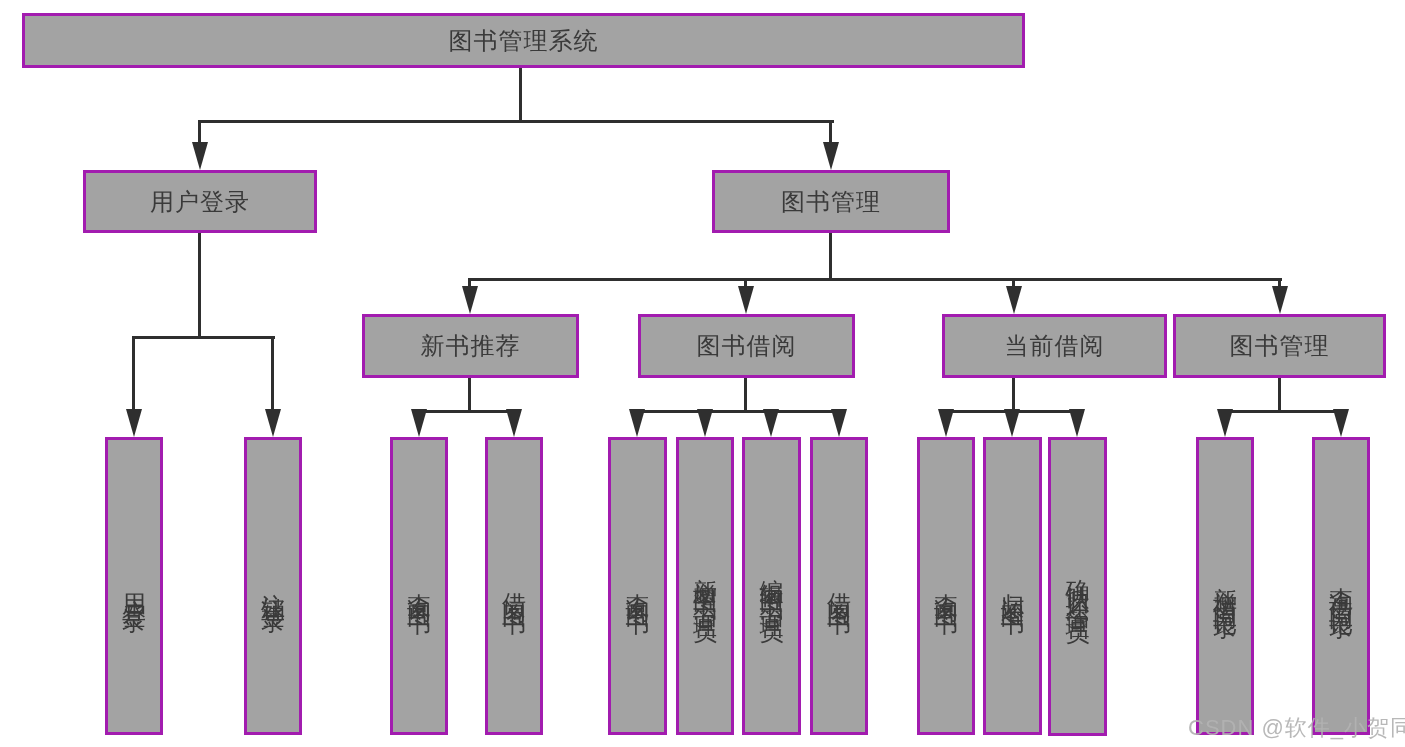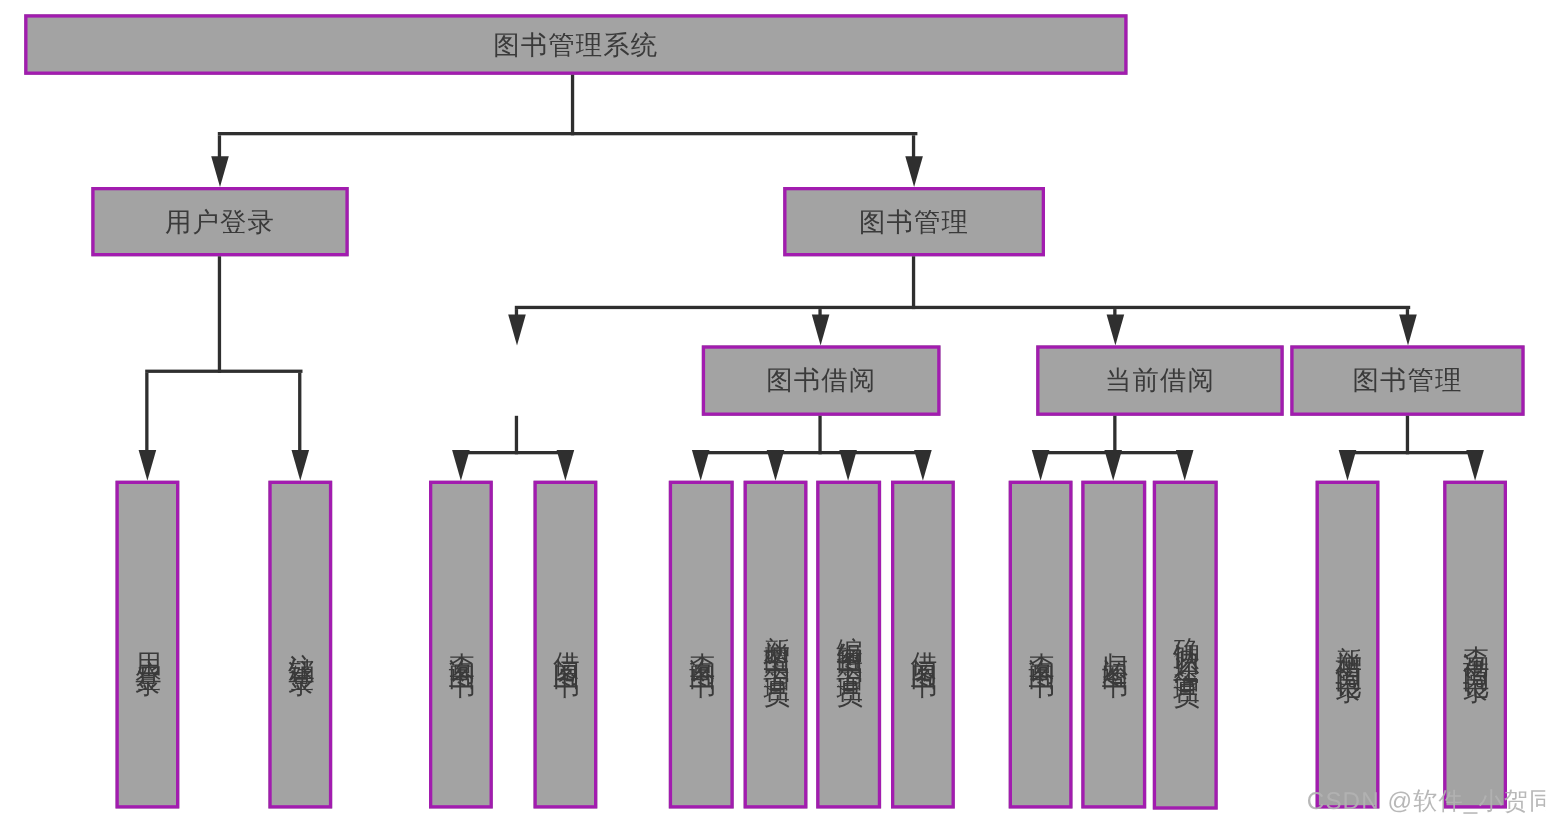--- a/index.html
+++ b/index.html
@@ -86,20 +86,23 @@
   <div class="line" style="left:468px;top:278px;width:814px;height:3px;"></div>
   <div class="line" style="left:468px;top:281px;width:3px;height:9px;"></div>
   <div class="arrow" style="left:462px;top:286px;"></div>
   <div class="line" style="left:744px;top:281px;width:3px;height:9px;"></div>
   <div class="arrow" style="left:738px;top:286px;"></div>
   <div class="line" style="left:1012px;top:281px;width:3px;height:9px;"></div>
   <div class="arrow" style="left:1006px;top:286px;"></div>
   <div class="line" style="left:1278px;top:281px;width:3px;height:9px;"></div>
   <div class="arrow" style="left:1272px;top:286px;"></div>
 
+  <div class="node" style="left:362px;top:314px;width:217px;height:64px;">
+    <span>新书推荐</span>
+  </div>
   <div class="node" style="left:638px;top:314px;width:217px;height:64px;">
     <span>图书借阅</span>
   </div>
   <div class="node" style="left:902px;top:314px;width:225px;height:64px;margin-left:40px;">
     <span>当前借阅</span>
   </div>
   <div class="node" style="left:1173px;top:314px;width:213px;height:64px;">
     <span>图书管理</span>
   </div>
 

